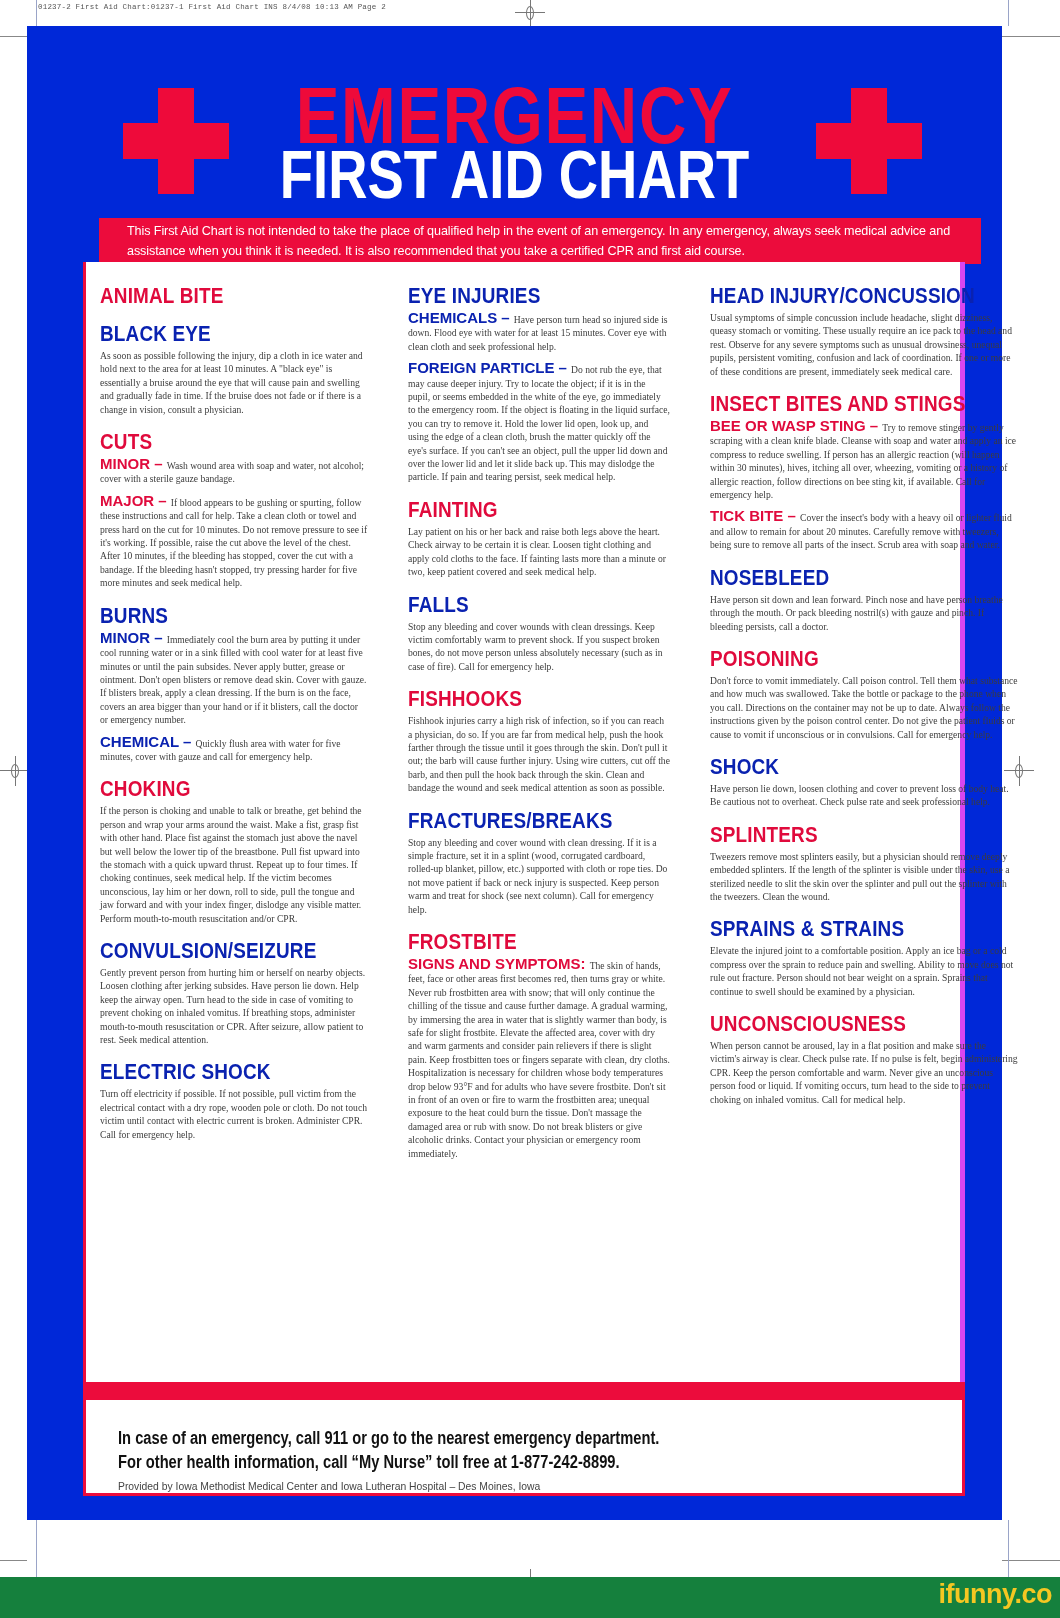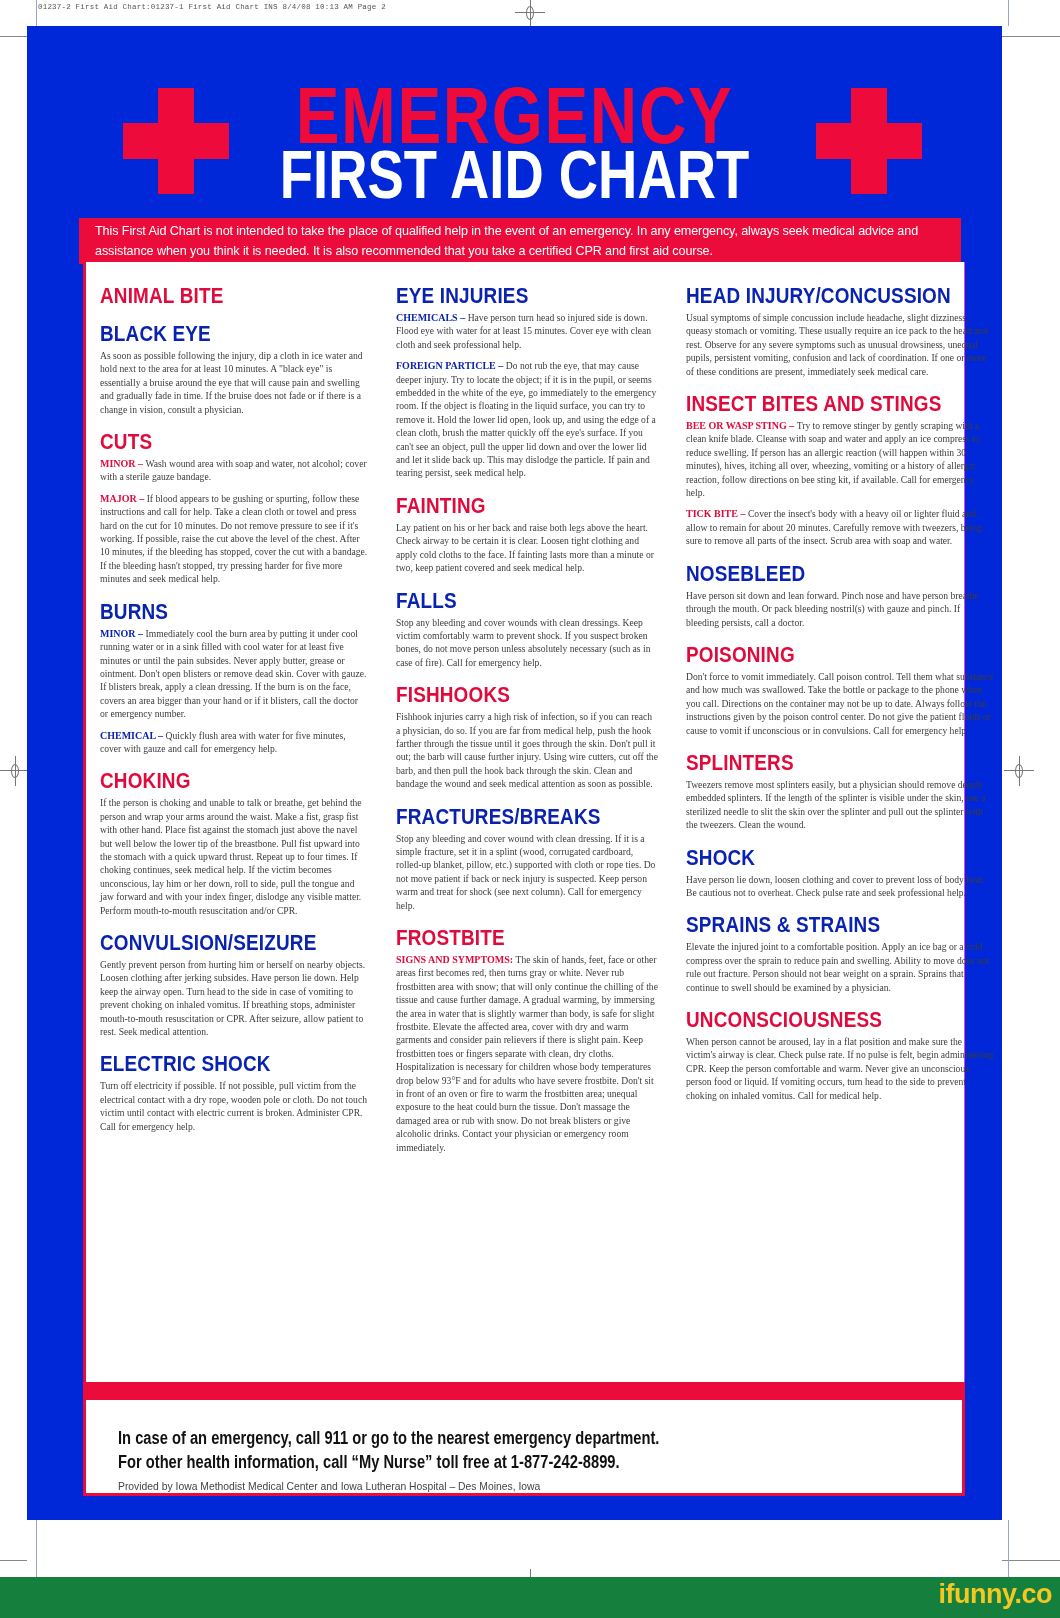--- a/index.html
+++ b/index.html
@@ -15,34 +15,34 @@
 
   .poster { position: absolute; left: 27px; top: 26px; width: 975px; height: 1494px; background: #0028d8; }
 
   .cross { position: absolute; width: 106px; height: 106px; }
   .cross .bar-v { position: absolute; left: 35px; width: 36px; top: 0; height: 106px; background: #ee0a3a; }
   .cross .bar-h { position: absolute; top: 35px; height: 36px; left: 0; width: 106px; background: #ee0a3a; }
 
   .title-emergency { position: absolute; left: 0; right: 0; top: 50px; text-align: center; font-family: "Liberation Sans", sans-serif; font-weight: bold; font-size: 80px; letter-spacing: 2px; color: #ee0a3a; transform: scaleX(0.82); transform-origin: center; line-height: 80px; }
   .title-firstaid { position: absolute; left: 0; right: 0; top: 112px; text-align: center; font-family: "Liberation Sans", sans-serif; font-weight: bold; font-size: 68px; color: #ffffff; transform: scaleX(0.8); transform-origin: center; line-height: 72px; }
 
-  .disclaimer { position: absolute; left: 52px; top: 192px; width: 882px; height: 46px; background: #ec0c3c; color: #ffffff; font-family: "Liberation Sans", sans-serif; font-size: 12.6px; line-height: 20px; padding: 3px 16px; letter-spacing: -0.1px; }
-
-  .content { position: absolute; left: 56px; top: 236px; width: 882px; height: 1122px; background: #ffffff; border-left: 3px solid #ec0c3c; border-right: 1px solid #d946ef; padding: 22px 14px 0 14px; display: flex; gap: 28px; }
+  .disclaimer { position: absolute; left: 72px; top: 192px; width: 882px; height: 46px; background: #ec0c3c; color: #ffffff; font-family: "Liberation Sans", sans-serif; font-size: 12.6px; line-height: 20px; padding: 3px 28px; letter-spacing: -0.1px; }
+
+  .content { position: absolute; left: 56px; top: 236px; width: 882px; height: 1122px; background: #ffffff; border-left: 3px solid #ec0c3c; border-right: 5px solid #d946ef; padding: 22px 14px 0 14px; display: flex; gap: 40px; }
   .col { flex: 1; }
   .col1 { flex: 0 0 268px; }
   .col2 { flex: 0 0 262px; }
   .col3 { flex: 0 0 270px; }
 
   .sec { margin-bottom: 14px; }
   .sec h2 { font-family: "Liberation Sans", sans-serif; font-weight: bold; font-size: 22px; line-height: 24px; letter-spacing: 0.2px; transform: scaleX(0.86); transform-origin: left; white-space: nowrap; margin-bottom: 3px; }
   .sec h2.red { color: #e00a3c; }
   .sec h2.blue { color: #0a22b0; }
   .sec p { font-size: 9.6px; line-height: 13.4px; color: #3c3c3c; margin-bottom: 8px; }
-  .sec p .lbl { font-family: Liberation Serif, serif; font-weight: bold; font-size: 10px; }
+  .sec p .lbl { font-family: Liberation Sans, sans-serif; font-weight: bold; font-size: 15px; }
   .lbl.red { color: #e00a3c; }
   .lbl.blue { color: #0a22b0; }
 
   .redbar { position: absolute; left: 56px; top: 1356px; width: 882px; height: 18px; background: #ec0c3c; }
   .footer { position: absolute; left: 56px; top: 1374px; width: 882px; height: 96px; background: #ffffff; border: 3px solid #ec0c3c; border-top: none; display: flex; padding: 10px 12px 0 14px; }
   .brand { width: 288px; position: relative; }
   .logo-mark { position: absolute; left: 0; top: 8px; width: 46px; height: 46px; }
   .logo-mark .q { position: absolute; width: 21px; height: 21px; background: #1538d0; border-radius: 3px; }
   .brand-name { position: absolute; left: 54px; top: 2px; font-family: "Liberation Serif", serif; font-size: 34px; color: #111; letter-spacing: 0.5px; font-variant: small-caps; line-height: 36px; white-space: nowrap; }
   .brand-rule { position: absolute; left: 54px; top: 39px; width: 218px; height: 2px; background: #555; }
@@ -175,26 +175,26 @@
         </div>
         <div class="sec">
           <h2 class="blue">NOSEBLEED</h2>
           <p><span>Have person sit down and lean forward. Pinch nose and have person breathe through the mouth. Or pack bleeding nostril(s) with gauze and pinch. If bleeding persists, call a doctor.</span></p>
         </div>
         <div class="sec">
           <h2 class="red">POISONING</h2>
           <p><span>Don't force to vomit immediately. Call poison control. Tell them what substance and how much was swallowed. Take the bottle or package to the phone when you call. Directions on the container may not be up to date. Always follow the instructions given by the poison control center. Do not give the patient fluids or cause to vomit if unconscious or in convulsions. Call for emergency help.</span></p>
         </div>
         <div class="sec">
+          <h2 class="blue">SHOCK</h2>
+          <p><span>Have person lie down, loosen clothing and cover to prevent loss of body heat. Be cautious not to overheat. Check pulse rate and seek professional help.</span></p>
+        </div>
+        <div class="sec">
           <h2 class="red">SPLINTERS</h2>
           <p><span>Tweezers remove most splinters easily, but a physician should remove deeply embedded splinters. If the length of the splinter is visible under the skin, use a sterilized needle to slit the skin over the splinter and pull out the splinter with the tweezers. Clean the wound.</span></p>
-        </div>
-        <div class="sec">
-          <h2 class="blue">SHOCK</h2>
-          <p><span>Have person lie down, loosen clothing and cover to prevent loss of body heat. Be cautious not to overheat. Check pulse rate and seek professional help.</span></p>
         </div>
         <div class="sec">
           <h2 class="blue">SPRAINS &amp; STRAINS</h2>
           <p><span>Elevate the injured joint to a comfortable position. Apply an ice bag or a cold compress over the sprain to reduce pain and swelling. Ability to move does not rule out fracture. Person should not bear weight on a sprain. Sprains that continue to swell should be examined by a physician.</span></p>
         </div>
         <div class="sec">
           <h2 class="red">UNCONSCIOUSNESS</h2>
           <p><span>When person cannot be aroused, lay in a flat position and make sure the victim's airway is clear. Check pulse rate. If no pulse is felt, begin administering CPR. Keep the person comfortable and warm. Never give an unconscious person food or liquid. If vomiting occurs, turn head to the side to prevent choking on inhaled vomitus. Call for medical help.</span></p>
         </div>
       </div>

